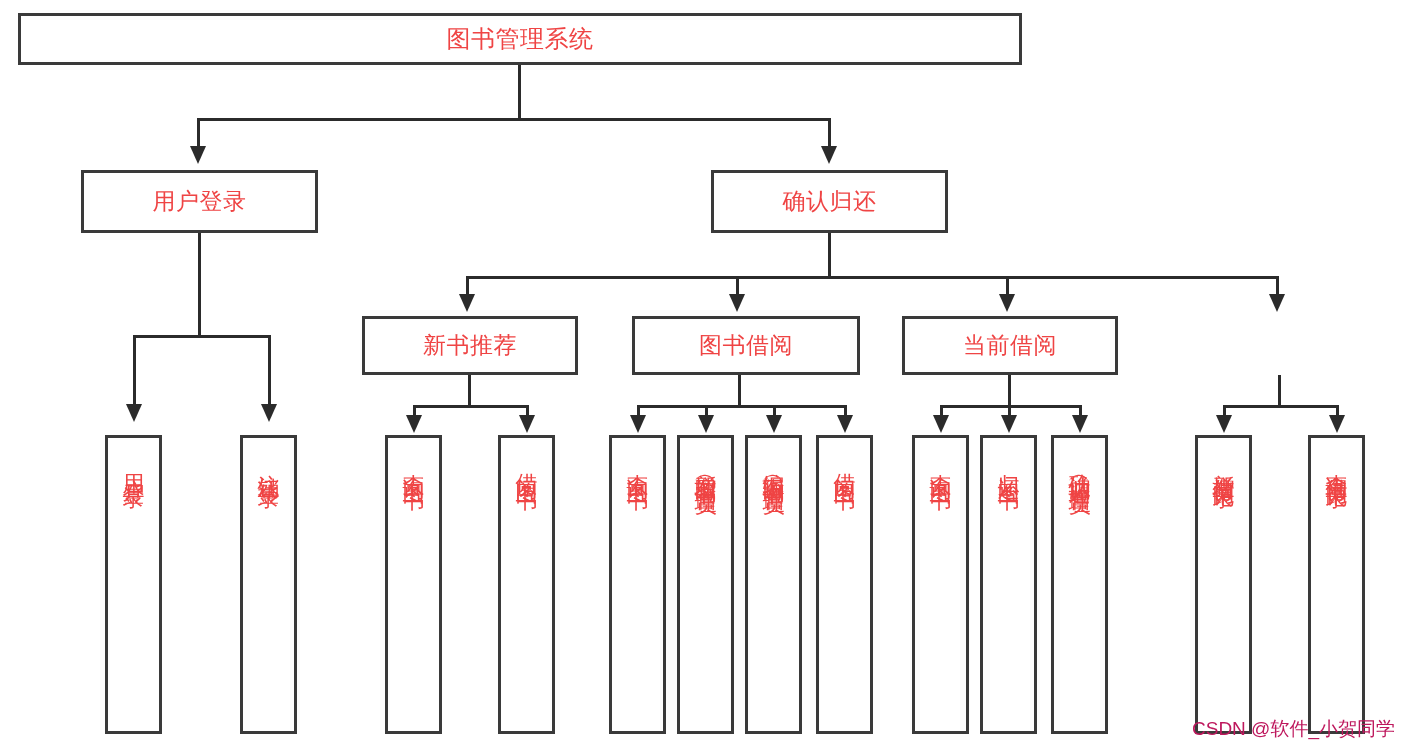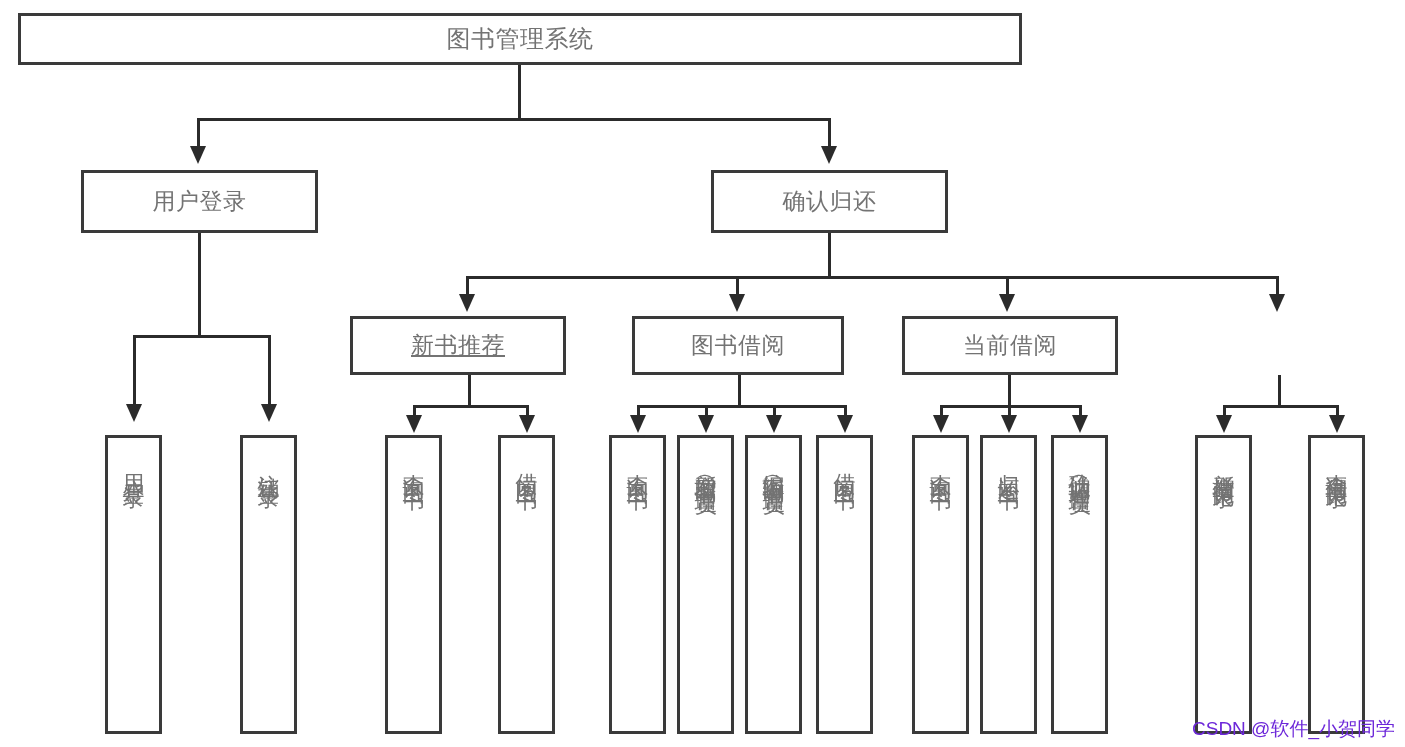--- a/index.html
+++ b/index.html
@@ -17,21 +17,21 @@
     height: 747px;
     background: #ffffff;
     overflow: hidden;
   }
   
   .node {
     position: absolute;
     box-sizing: border-box;
     border: 3px solid #3a3a3a;
     background: #ffffff;
-    color: #737373;
+    color: #ef4444;
     display: flex;
     align-items: center;
     justify-content: center;
     text-align: center;
   }
   .node .label {
     display: block;
     line-height: 1.12;
     letter-spacing: 0.5px;
   }
@@ -69,21 +69,21 @@
     position: absolute;
     width: 0;
     height: 0;
     border-left: 8px solid transparent;
     border-right: 8px solid transparent;
     border-top: 18px solid #2b2b2b;
   }
   
   .watermark {
     position: absolute;
-    color: #6d28d9;
+    color: #be185d;
     font-size: 19px;
     white-space: nowrap;
     user-select: none;
     font-family: "Liberation Sans", "DejaVu Sans", sans-serif;
   }
 </style>
 </head>
 <body>
 
 <div id="canvas">
@@ -119,24 +119,24 @@
   <div class="wire horz" style="left:466px; top:276px; width:812px; height:3px;"></div>
   <div class="wire vert" style="left:466px; top:276px; width:3px; height:20px;"></div>
   <div class="arrow" style="left:459px; top:294px;"></div>
   <div class="wire vert" style="left:736px; top:276px; width:3px; height:20px;"></div>
   <div class="arrow" style="left:729px; top:294px;"></div>
   <div class="wire vert" style="left:1006px; top:276px; width:3px; height:20px;"></div>
   <div class="arrow" style="left:999px; top:294px;"></div>
   <div class="wire vert" style="left:1276px; top:276px; width:3px; height:20px;"></div>
   <div class="arrow" style="left:1269px; top:294px;"></div>
 
-  <div class="node h" style="left:350px; top:316px; width:216px; height:59px;text-decoration:underline;">
+  <div class="node h" style="left:362px; top:316px; width:216px; height:59px;">
     <span class="label">新书推荐</span>
   </div>
-  <div class="node h" style="left:632px; top:316px; width:212px; height:59px;">
+  <div class="node h" style="left:632px; top:316px; width:228px; height:59px;">
     <span class="label">图书借阅</span>
   </div>
   <div class="node h" style="left:902px; top:316px; width:216px; height:59px;justify-content:center;">
     <span class="label">当前借阅</span>
   </div>
 
   <div class="wire vert" style="left:468px; top:375px; width:3px; height:30px;"></div>
   <div class="wire horz" style="left:413px; top:405px; width:116px; height:3px;"></div>
   <div class="wire vert" style="left:413px; top:405px; width:3px; height:12px;"></div>
   <div class="arrow" style="left:406px; top:415px;"></div>

